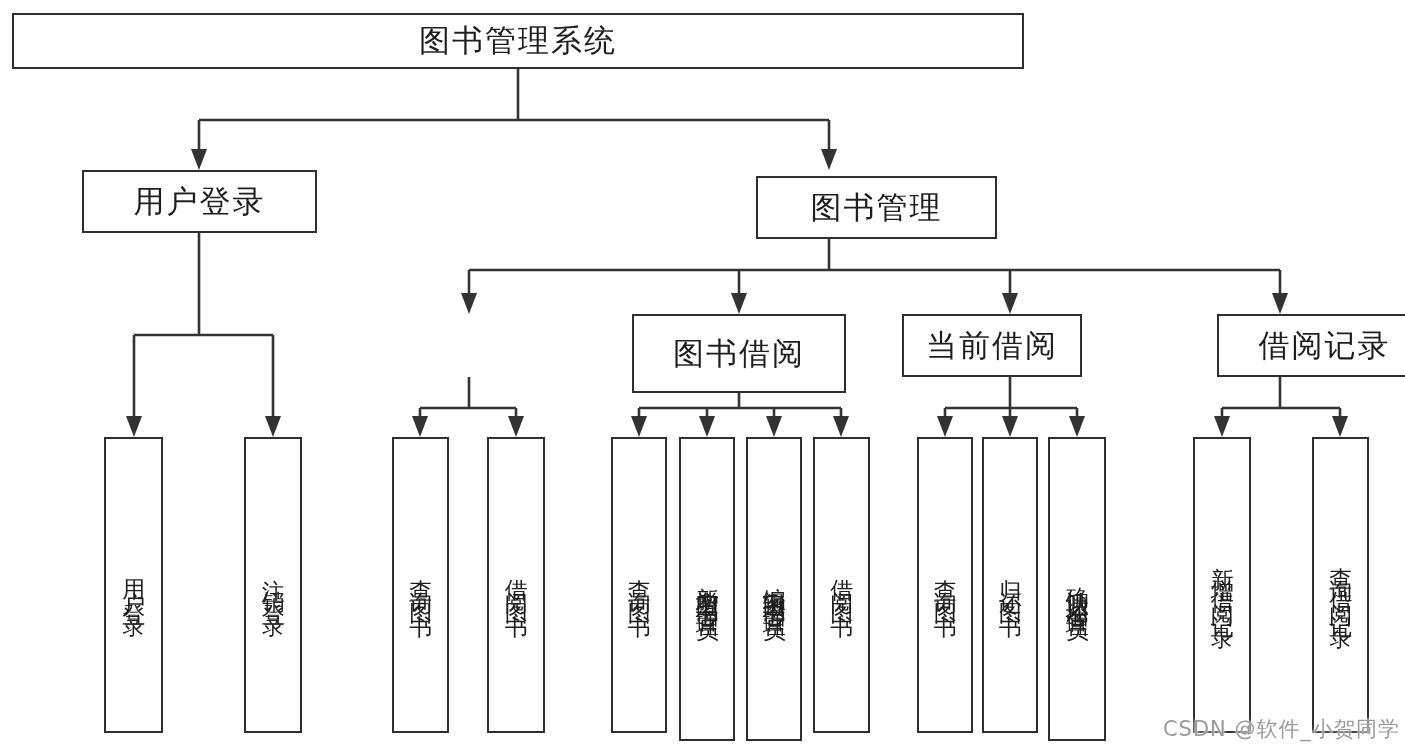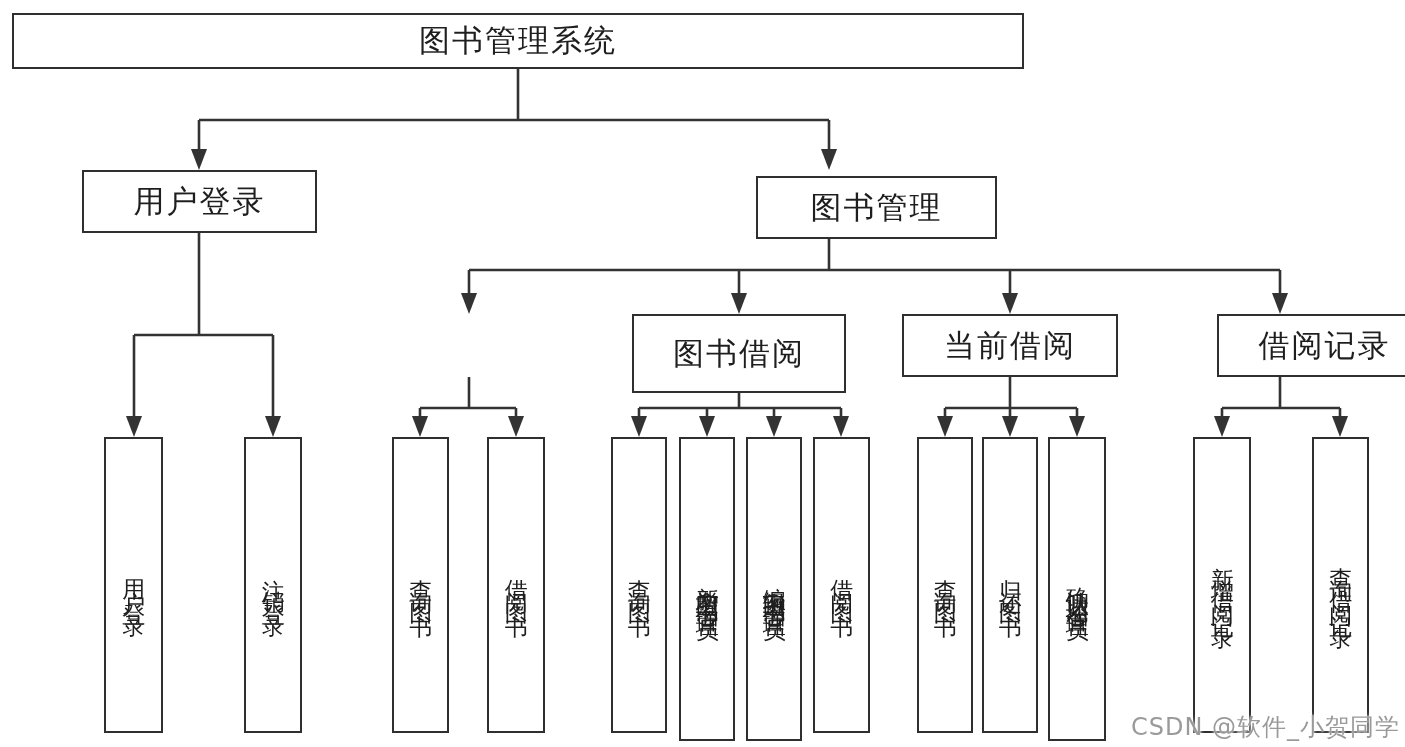--- a/index.html
+++ b/index.html
@@ -19,21 +19,21 @@
     font-size:31px; letter-spacing:2px; line-height:1.2;
     white-space:nowrap;
   }
   .node.v {
     writing-mode:vertical-rl; text-orientation:mixed;
     letter-spacing:12px; font-size:23px; white-space:normal;
   }
   .node.v.long { letter-spacing:4.5px; }
   .watermark {
     position:absolute; right:5px; bottom:4px;
-    font-size:24px; letter-spacing:1px;
+    font-size:21px; letter-spacing:1px;
     color:var(--watermark,#9a9a9a);
     text-shadow:0 0 4px #ffffff, 0 0 2px #ffffff;
   }
 </style>
 </head>
 <body>
 
 <div class="canvas">
 
   <svg class="connectors" viewBox="0 0 1405 747" xmlns="http://www.w3.org/2000/svg">
@@ -74,21 +74,21 @@
     <use href="#ah" x="1222" y="437"></use>
     <use href="#ah" x="1340" y="437"></use>
   </svg>
 
   <div class="node" style="left:12px; top:13px; width:1012px; height:56px;">图书管理系统</div>
 
   <div class="node" style="left:82px; top:170px; width:235px; height:63px;">用户登录</div>
   <div class="node" style="left:712px; top:176px; width:241px; height:63px;margin-left:44px;">图书管理</div>
 
   <div class="node" style="left:632px; top:314px; width:214px; height:79px;">图书借阅</div>
-  <div class="node" style="left:902px; top:314px; width:216px; height:63px;">当前借阅</div>
+  <div class="node" style="left:902px; top:314px; width:180px; height:63px;">当前借阅</div>
   <div class="node" style="left:1172px; top:314px; width:215px; height:63px;margin-left:45px;">借阅记录</div>
 
   <div class="node v" style="left:104px; top:437px; width:59px; height:296px;">用户登录</div>
   <div class="node v" style="left:244px; top:437px; width:58px; height:296px;">注销登录</div>
 
   <div class="node v" style="left:392px; top:437px; width:57px; height:296px;">查询图书</div>
   <div class="node v" style="left:487px; top:437px; width:58px; height:296px;">借阅图书</div>
 
   <div class="node v" style="left:611px; top:437px; width:56px; height:296px;">查询图书</div>
   <div class="node v long" style="left:679px; top:437px; width:56px; height:304px;">新增图书（管理员）</div>

